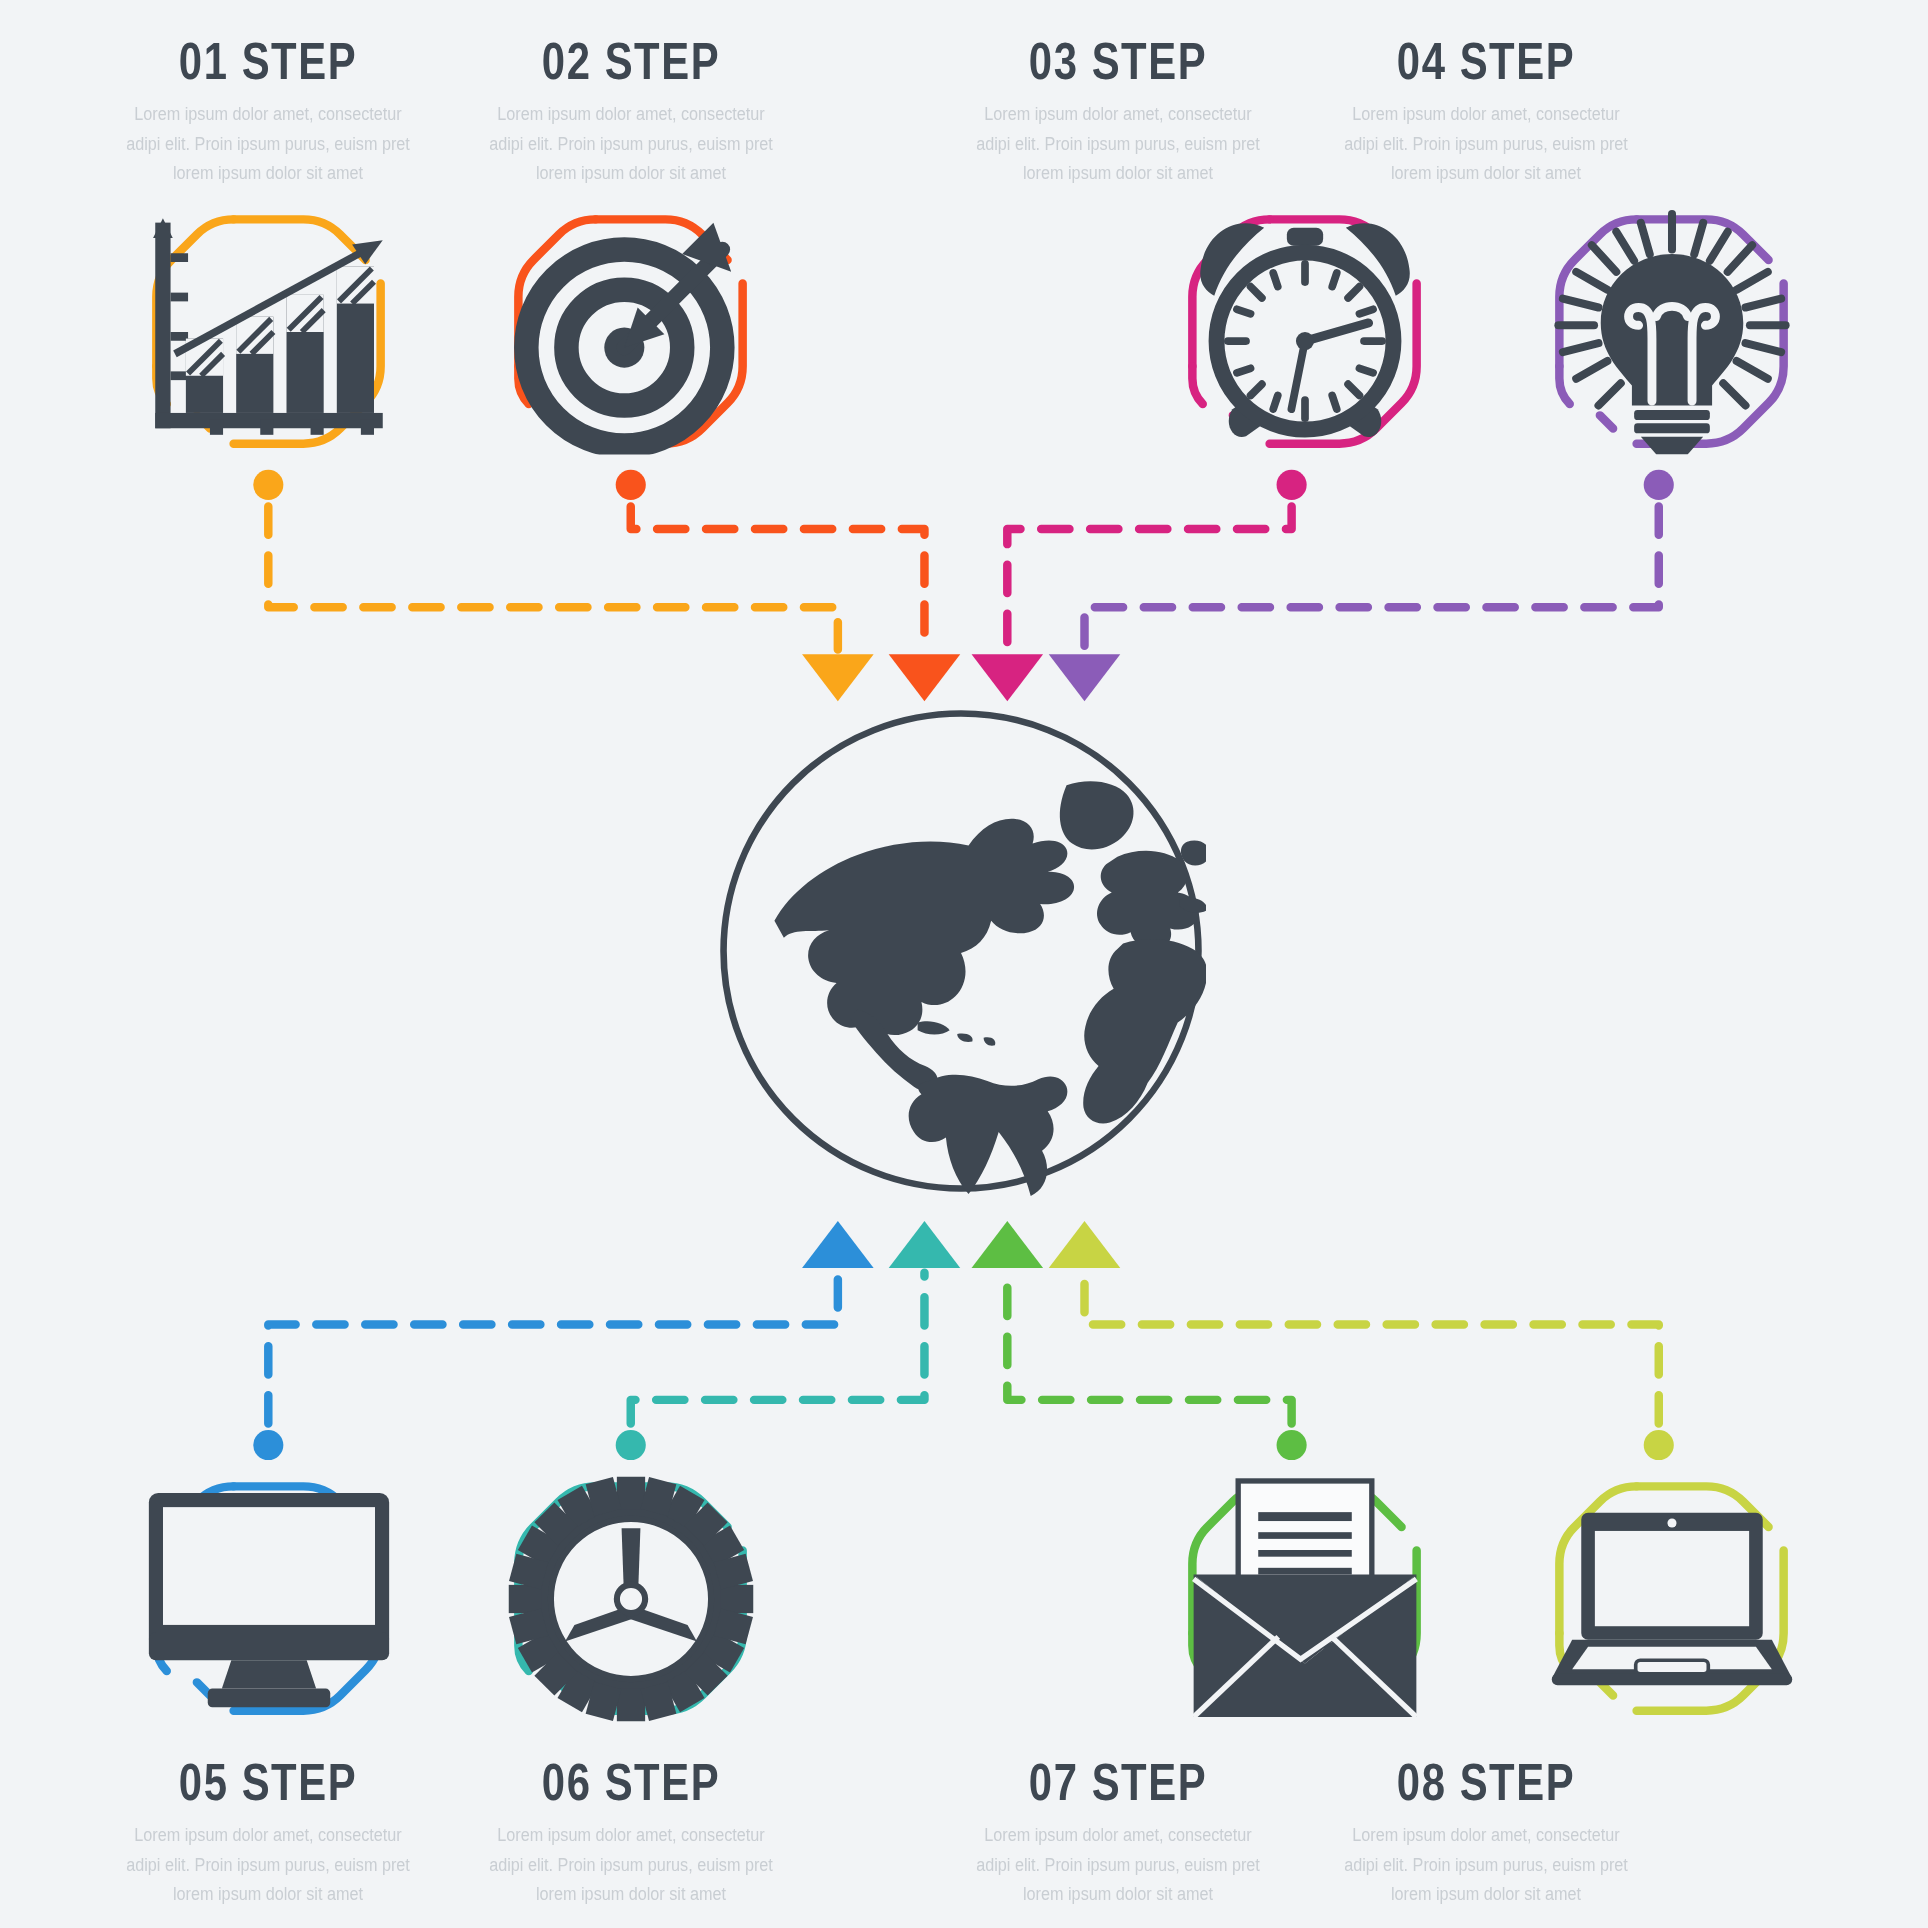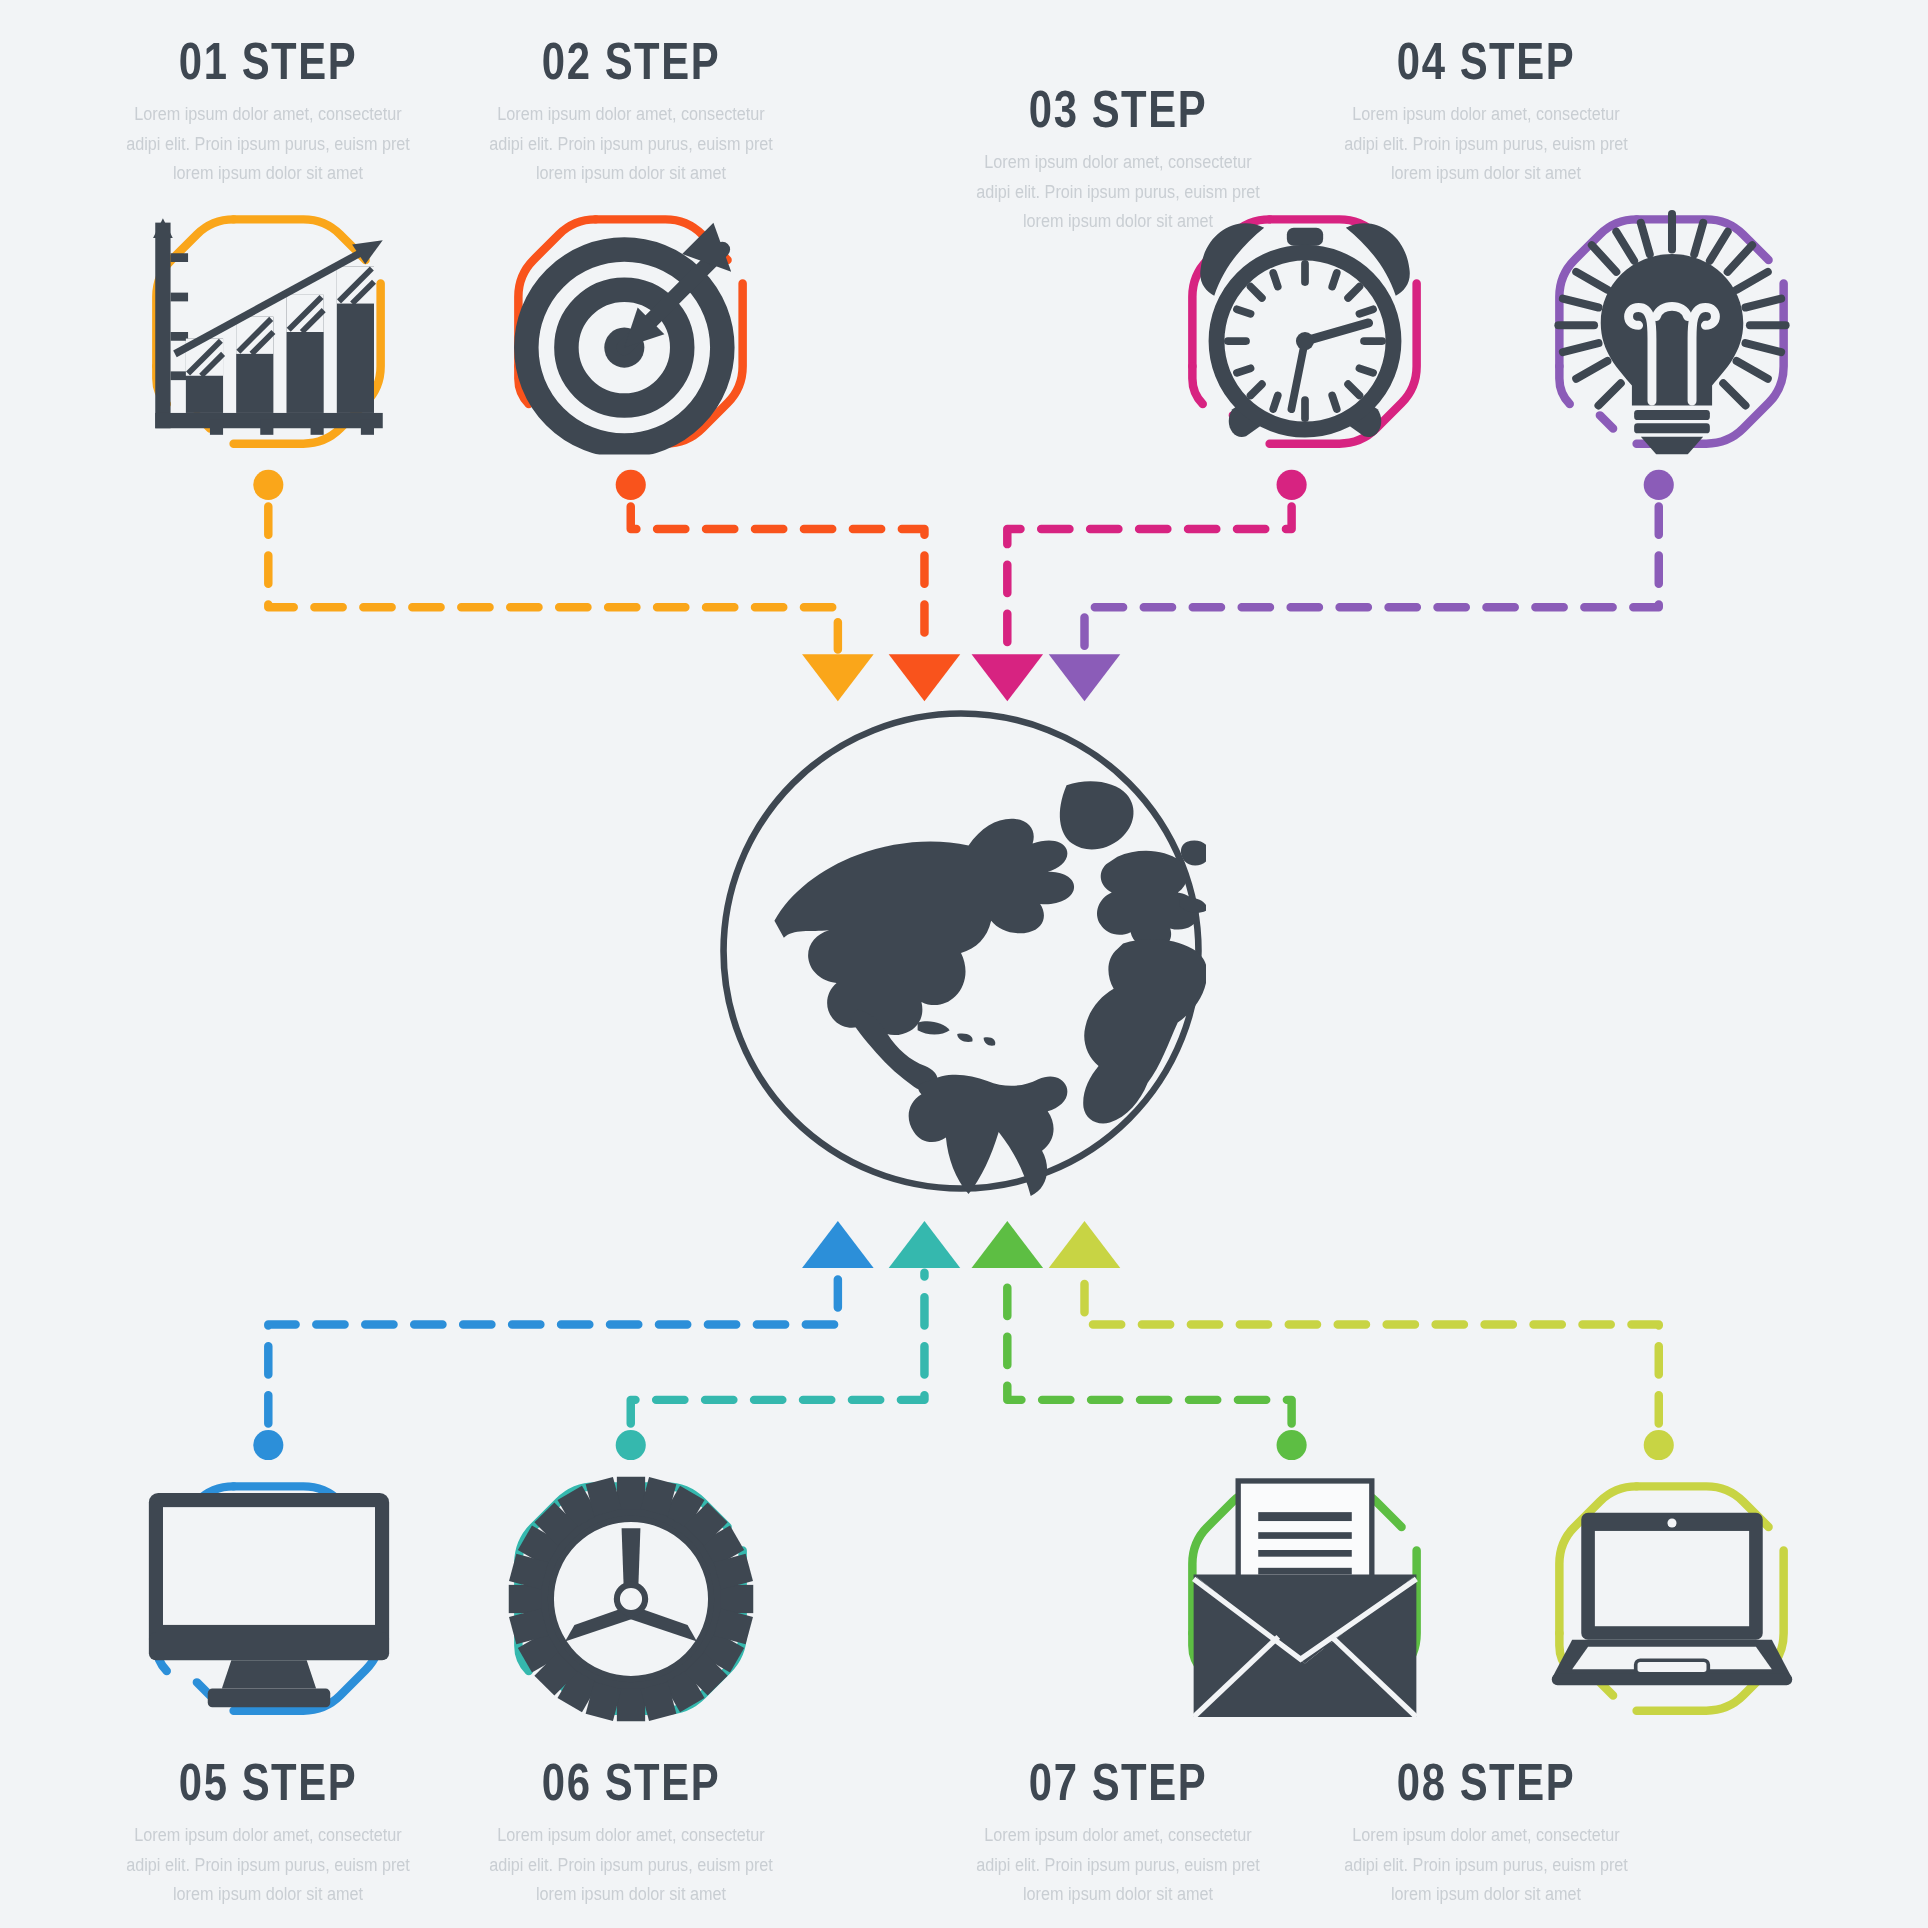--- a/index.html
+++ b/index.html
@@ -219,21 +219,21 @@
         <circle cx="52" cy="62" r="44" fill="none" stroke="#3e4751" stroke-width="11"></circle>
         <circle cx="52" cy="62" r="26" fill="none" stroke="#3e4751" stroke-width="11"></circle>
         <circle cx="52" cy="62" r="9" fill="#3e4751"></circle>
         <line x1="52" y1="62" x2="96" y2="18" stroke="#3e4751" stroke-width="7" stroke-linecap="round"></line>
         <polygon points="52,62 70,56 58,44" fill="#3e4751"></polygon>
         <polygon points="92,6 100,28 78,20" fill="#3e4751"></polygon>
       </svg>
     </div>
   </div>
 
-  <div class="step top" style="left:958px;top:32px;margin-top:48px;">
+  <div class="step top" style="left:958px;top:32px;">
     <div class="num">03 STEP</div>
     <div class="desc">Lorem ipsum dolor amet, consectetur adipi elit. Proin ipsum purus, euism pret lorem ipsum dolor sit amet</div>
   </div>
   <div class="badge" style="left:1182px;top:209px;">
     <svg viewBox="0 0 260 260">
       <path d="M93 11 L167 11 Q190 11 206 27 L233 54" fill="none" stroke="#d72381" stroke-width="9" stroke-linecap="round"></path>
       <path d="M249 79 L249 167 Q249 190 233 206 L206 233 Q190 249 167 249 L93 249" fill="none" stroke="#d72381" stroke-width="9" stroke-linecap="round"></path>
       <path d="M68 233 L54 219" fill="none" stroke="#d72381" stroke-width="9" stroke-linecap="round"></path>
       <path d="M11 167 L11 93 Q11 70 27 54 L54 27 Q70 11 93 11" fill="none" stroke="#d72381" stroke-width="9" stroke-linecap="round"></path>
       <path d="M11 167 L11 180 Q11 196 22 207" fill="none" stroke="#d72381" stroke-width="9" stroke-linecap="round"></path>

